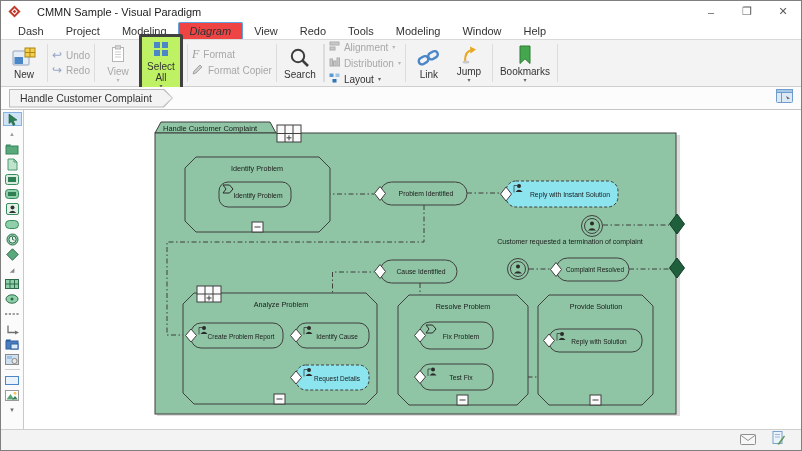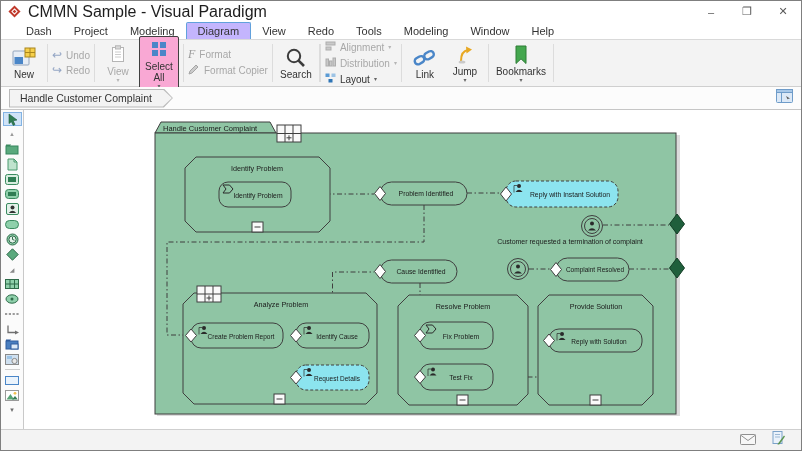--- a/index.html
+++ b/index.html
@@ -3,41 +3,41 @@
 <meta charset="utf-8">
 <style>
   * { box-sizing: border-box; margin: 0; padding: 0; }
   body { margin:0; font-family:"Liberation Sans", sans-serif; background:#e9e9e9; }
   .window { position:relative; width:802px; height:451px; background:#fff;
             border:1px solid #7f7f7f; display:flex; flex-direction:column; overflow:hidden; }
 
   
   .titlebar { height:21px; display:flex; align-items:center; padding-left:7px; background:#fff; flex:none; }
   .vp-logo { width:13px; height:13px; flex:none; }
-  .title-text { font-size:16px; color:#1d1d1d; margin-left:7px; }
+  .title-text { font-size:11px; color:#1d1d1d; margin-left:16px; }
   .win-controls { margin-left:auto; display:flex; height:100%; }
   .win-btn { width:36px; display:flex; align-items:center; justify-content:center;
              font-size:11px; color:#5a5a5a; }
 
   
   .menubar { height:17px; display:flex; align-items:flex-end; padding-left:6px;
-             font-size:11px; color:#333; flex:none;margin-left:8px; }
+             font-size:11px; color:#333; flex:none; }
   .menu-item { padding:2px 11px 2px 11px; }
-  .menu-item.active { background:#c4b5fd; border:1px solid #62a1dc; border-bottom:none;
-                      border-radius:2px 2px 0 0; }
+  .menu-item.active { background:#ef4444; border:1px solid #62a1dc; border-bottom:none;
+                      border-radius:2px 2px 0 0;font-style:italic; }
 
   
   .ribbon { height:48px; background:#f3f3f3; border-top:1px solid #d9d9d9;
             border-bottom:1px solid #cfcfcf; display:flex; align-items:stretch; padding:1px 0; flex:none; }
   .rgroup { display:flex; align-items:center; padding:0 4px; gap:2px; }
   .rsep { width:1px; background:#dcdcdc; margin:3px 0; flex:none; }
   .bigbtn { min-width:38px; padding:1px 3px; display:flex; flex-direction:column; align-items:center;
             justify-content:flex-start; font-size:10px; color:#333; line-height:11px; text-align:center; }
   .bigbtn .bicon { height:23px; display:flex; align-items:center; justify-content:center; }
-  .bigbtn.hl { background:#f9a8d4; border:1px solid #404040; border-radius:2px; }
+  .bigbtn.hl { background:#bef264; border:3px solid #404040; border-radius:2px; }
   .smallcol { display:flex; flex-direction:column; justify-content:center; gap:4px;
               font-size:10px; color:#333; }
   .smallbtn { display:flex; align-items:center; gap:4px; line-height:11px; }
   .dis { color:#a8a8a8; }
   .chev { font-size:6px; color:#666; line-height:6px; }
   .chev.dis { color:#b5b5b5; }
 
   
   .crumbbar { height:23px; background:#fcfcfc; border-bottom:1px solid #c6c6c6;
               display:flex; align-items:center; padding:0 8px; flex:none; }

